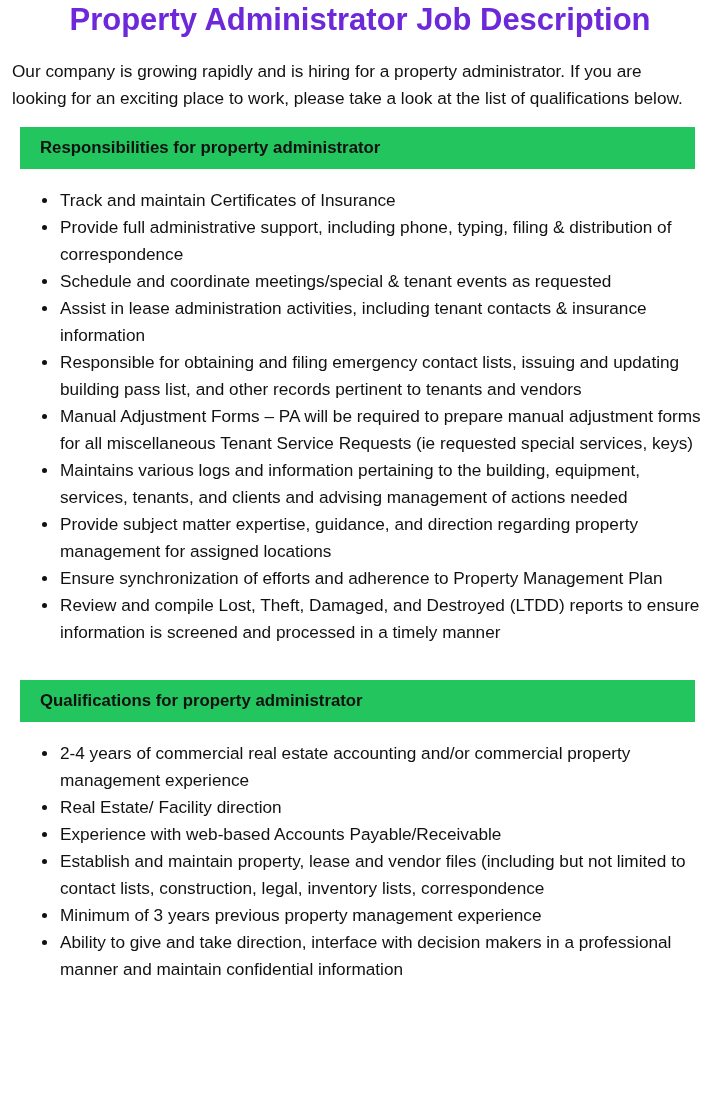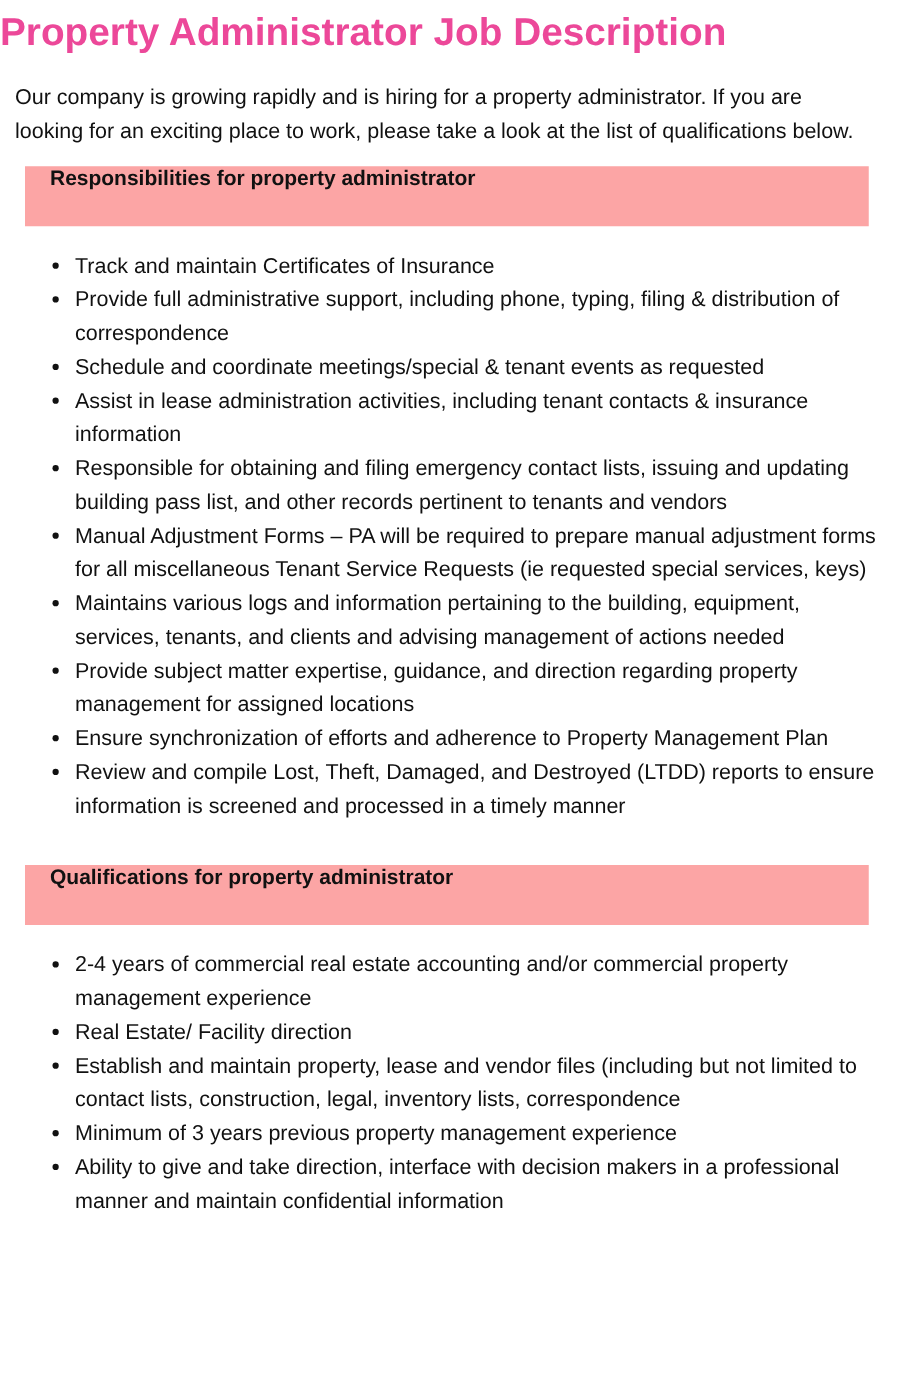--- a/index.html
+++ b/index.html
@@ -14,40 +14,41 @@
       font-family: "Liberation Sans", "DejaVu Sans", sans-serif;
       color: #111111;
     }
     .page {
       position: relative;
       width: 720px;
       padding: 0;
     }
     .title {
       margin: 0;
-      padding-top: 6px;
+      padding-top: 0;
       height: 44px;
-      text-align: left;
+      text-align: center;
       font-size: 31px;
       font-weight: bold;
       line-height: 40px;
-      color: #ec4899;
+      color: #6d28d9;
       letter-spacing: 0px;
     }
     .intro {
       margin: 14px 20px 0 12px;
       font-size: 17.2px;
       line-height: 27px;
       color: #111111;
     }
     .section-header {
       margin: 15px 25px 0 20px;
-      height: 48px;
-      background: #fca5a5;
+      height: 42px;
+      background: #22c55e;
       display: flex;
+      align-items: center;
       padding-left: 20px;
       box-sizing: border-box;
     }
     .section-header span {
       font-size: 16.8px;
       font-weight: bold;
       color: #111111;
     }
     ul.items {
       margin: 18px 16px 0 20px;
@@ -98,17 +99,18 @@
   </ul>
 
   <div class="section-gap"></div>
 
   <div class="section-header">
     <span>Qualifications for property administrator</span>
   </div>
   <ul class="items">
     <li>2-4 years of commercial real estate accounting and/or commercial property management experience</li>
     <li>Real Estate/ Facility direction</li>
+    <li>Experience with web-based Accounts Payable/Receivable</li>
     <li>Establish and maintain property, lease and vendor files (including but not limited to contact lists, construction, legal, inventory lists, correspondence</li>
     <li>Minimum of 3 years previous property management experience</li>
     <li>Ability to give and take direction, interface with decision makers in a professional manner and maintain confidential information</li>
   </ul>
 </div>
 
 </body></html>

